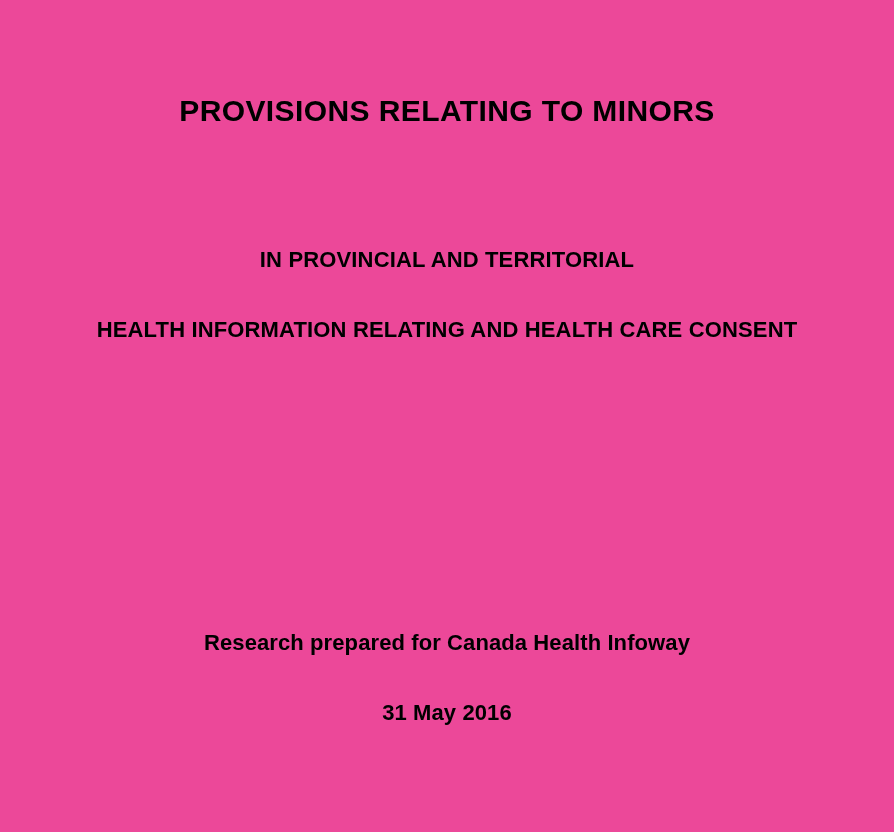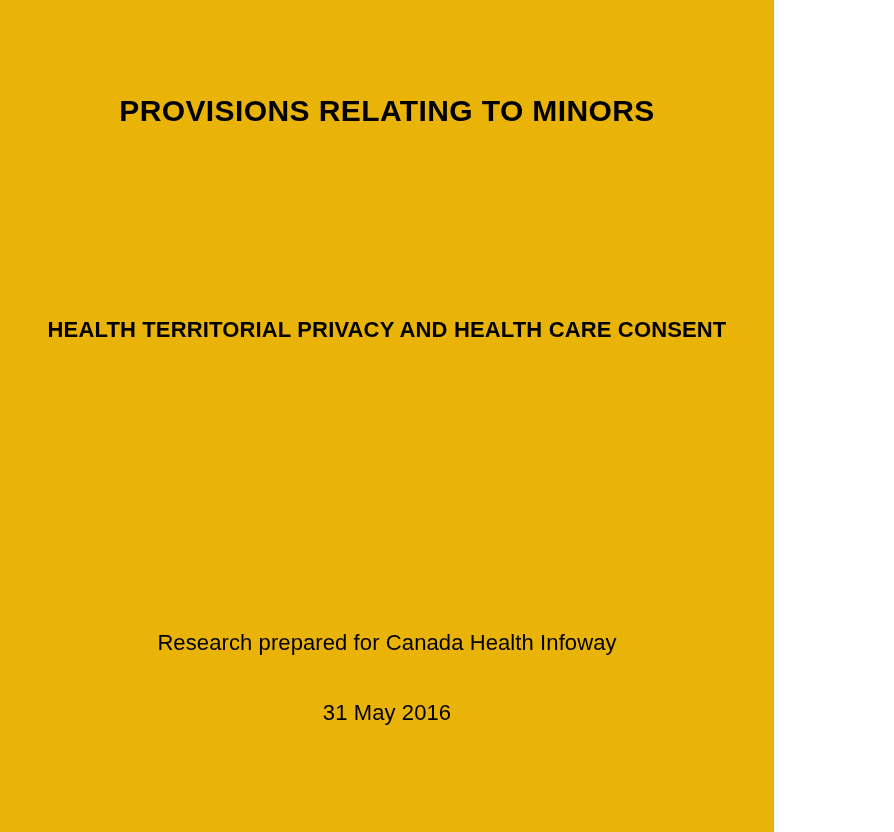--- a/index.html
+++ b/index.html
@@ -13,23 +13,23 @@
     height: 832px;
     background: #ffffff;
     font-family: "Liberation Sans", sans-serif;
     color: #000000;
     -webkit-font-smoothing: antialiased;
     overflow: hidden;
   }
 
   .page {
     position: relative;
-    width: 774px;
+    width: 894px;
     height: 832px;
-    background: #eab308;
+    background: #ec4899;
     box-sizing: border-box;
   }
 
   
   .line {
     position: absolute;
     left: 0;
     right: 0;
     text-align: center;
     white-space: nowrap;
@@ -53,36 +53,37 @@
     line-height: 26px;
   }
 
   .subtitle-1 { top: 247px; }
   .subtitle-2 { top: 317px; }
   .subtitle-3 { top: 387px; }
 
   
   .credit {
     font-size: 22px;
-    font-weight: normal;
+    font-weight: bold;
     letter-spacing: 0.1px;
     line-height: 26px;
   }
 
   .credit-prepared { top: 630px; }
   .credit-date     { top: 700px; }
 </style>
 </head>
 <body>
 
 <div class="page">
 
   <div class="line doc-title">PROVISIONS RELATING TO MINORS</div>
 
+  <div class="line subtitle subtitle-1">IN PROVINCIAL AND TERRITORIAL</div>
 
-  <div class="line subtitle subtitle-2">HEALTH TERRITORIAL PRIVACY AND HEALTH CARE CONSENT</div>
+  <div class="line subtitle subtitle-2">HEALTH INFORMATION RELATING AND HEALTH CARE CONSENT</div>
 
 
   <div class="line credit credit-prepared">Research prepared for Canada Health Infoway</div>
 
   <div class="line credit credit-date">31 May 2016</div>
 
 </div>
 
 </body></html>

